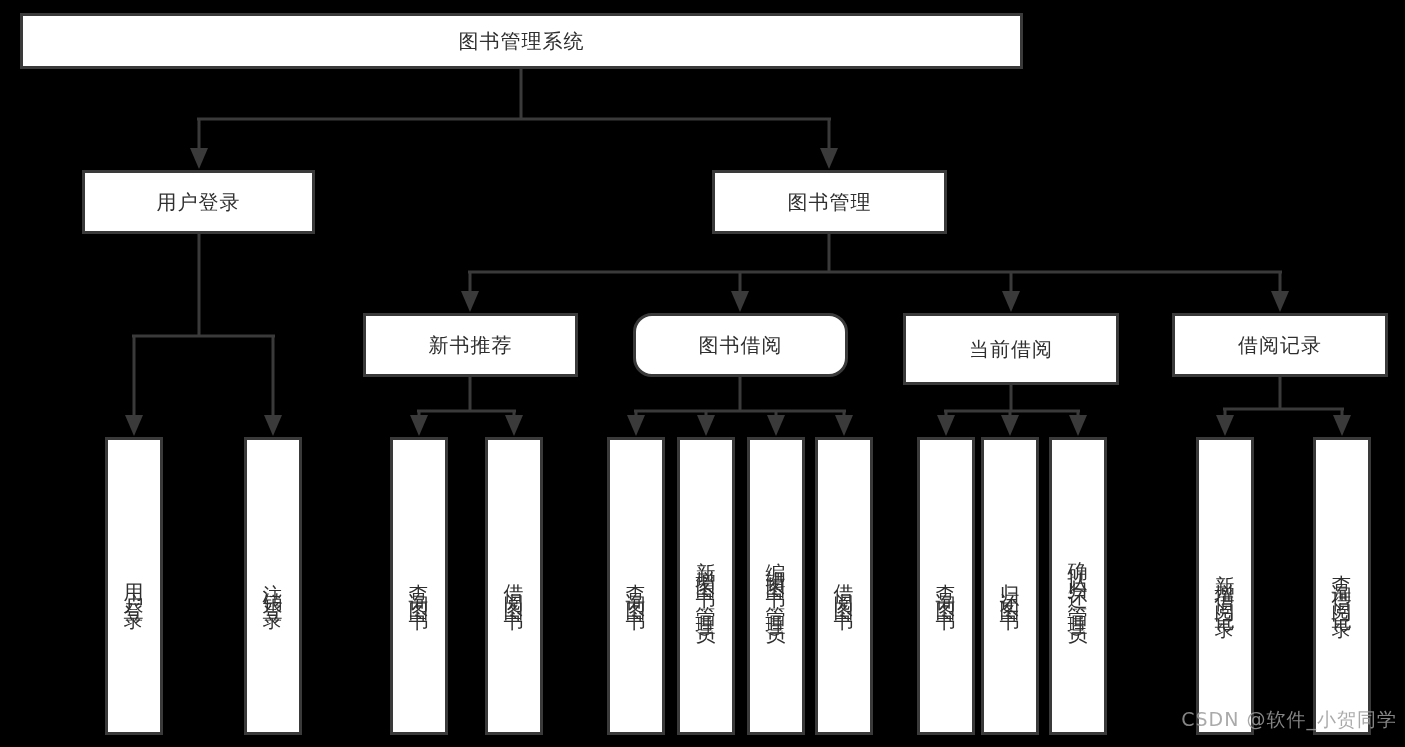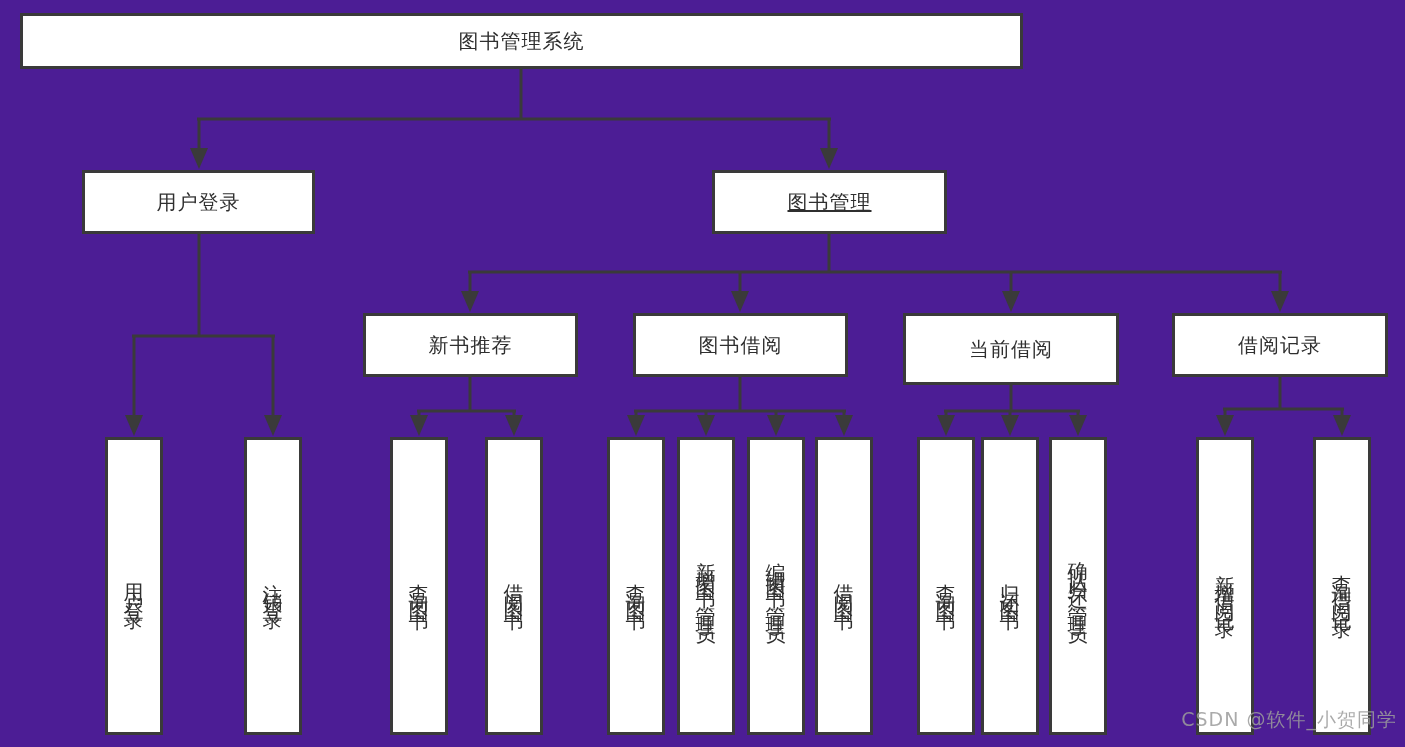--- a/index.html
+++ b/index.html
@@ -7,21 +7,21 @@
     --text: #2f2f2f;
     --watermark: #9c9c9c;
   }
   * { margin: 0; padding: 0; box-sizing: border-box; }
   html, body { background: #ffffff; }
   body { font-family: "DejaVu Sans", sans-serif; color: var(--text); }
   .stage {
     position: relative;
     width: 1405px;
     height: 747px;
-    background: #4c1d95;
+    background: #000000;
     overflow: hidden;
   }
   .connectors {
     position: absolute;
     left: 0; top: 0;
     width: 1405px; height: 747px;
     color: var(--accent);
     z-index: 0;
   }
   .node {
@@ -43,24 +43,24 @@
     writing-mode: vertical-rl;
     text-orientation: mixed;
     letter-spacing: 9px;
     white-space: normal;
     line-height: 1;
   }
   
   .n-root   { left: 20px;   top: 13px;  width: 1003px; height: 56px; }
   
   .n-user   { left: 82px;   top: 170px; width: 233px;  height: 64px; }
-  .n-book   { left: 712px;  top: 170px; width: 235px;  height: 64px; text-decoration: underline; }
+  .n-book   { left: 712px;  top: 170px; width: 235px;  height: 64px; }
   
   .n-g0 { left: 363px;  top: 313px; width: 215px; height: 64px; }
-  .n-g1 { left: 633px;  top: 313px; width: 215px; height: 64px; }
+  .n-g1 { left: 633px;  top: 313px; width: 215px; height: 64px; border-radius: 19px; }
   .n-g2 { left: 903px;  top: 313px; width: 216px; height: 72px; }
   .n-g3 { left: 1172px; top: 313px; width: 216px; height: 64px; align-items: center; }
   
   .leaf { top: 437px; width: 58px; height: 298px; }
   .n-a0 { left: 105px; }
   .n-a1 { left: 244px; }
   .n-b0 { left: 390px; }
   .n-b1 { left: 485px; }
   .n-c0 { left: 607px; }
   .n-c1 { left: 677px; }

